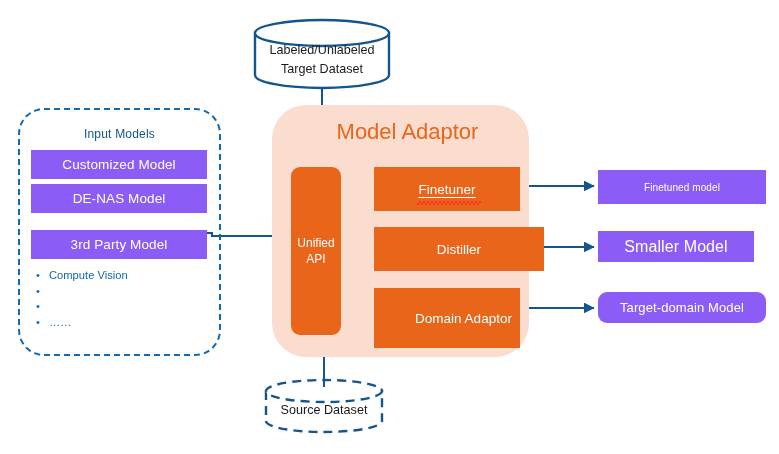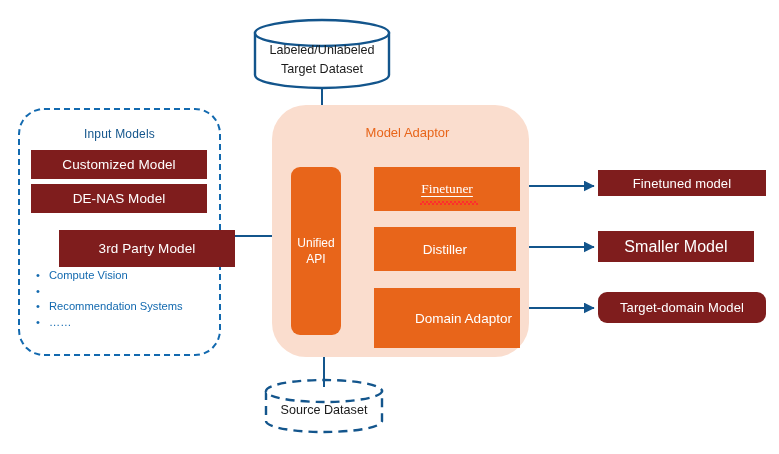--- a/index.html
+++ b/index.html
@@ -14,72 +14,71 @@
   #input-models-panel{
     left:18px;top:108px;width:203px;height:248px;
     border:2.5px dashed #1269AF;border-radius:26px;background:transparent;
   }
   #input-models-title{
     left:18px;top:122px;width:203px;height:24px;
     display:flex;align-items:center;justify-content:center;
     color:#13558C;font-size:12px;letter-spacing:.2px;
   }
   .blue-box{
-    background:#7f1d1d;color:#ffffff;
+    background:#8b5cf6;color:#ffffff;
     display:flex;align-items:center;justify-content:center;
     font-size:13.5px;letter-spacing:.1px;
   }
   #box-customized-model{left:31px;top:150px;width:176px;height:29px;}
   #box-denas-model{left:31px;top:184px;width:176px;height:29px;}
-  #box-3rd-party-model{left:31px;top:230px;width:176px;height:37px;margin-left:28px;}
+  #box-3rd-party-model{left:31px;top:230px;width:176px;height:29px;}
 
   #input-bullets{
     left:36px;top:268px;width:185px;height:78px;
     color:#1269AF;font-size:11.2px;line-height:15.5px;
   }
   #input-bullets .bl{display:flex;align-items:flex-start;}
   #input-bullets .bullet{width:13px;flex:none;text-align:left;}
 
   
   #model-adaptor-panel{
     left:272px;top:105px;width:257px;height:252px;
     background:#FADDCE;border-radius:34px;
   }
   #model-adaptor-title{
     left:272px;top:118px;width:257px;height:28px;
     display:flex;align-items:center;justify-content:center;
-    color:#E8651A;font-size:13px;padding-left:14px;
+    color:#E8651A;font-size:22px;padding-left:14px;
   }
   .orange-box{
     background:#E8651A;color:#ffffff;
     display:flex;align-items:center;justify-content:center;
     font-size:13.5px;
   }
   #box-unified-api{
     left:291px;top:167px;width:50px;height:168px;border-radius:9px;
     flex-direction:column;line-height:16px;font-size:12px;
   }
   #box-finetuner{left:374px;top:167px;width:146px;height:44px;}
-  #box-distiller{left:374px;top:227px;width:142px;height:44px;text-align:center;}
+  #box-distiller{left:374px;top:227px;width:170px;height:44px;text-align:center;}
   #box-domain-adaptor{left:374px;top:288px;width:146px;height:60px;padding-left:33px;}
   #box-finetuner .lbl{
     text-decoration:underline;text-underline-offset:3px;
     position:relative;
-    font-family:Liberation Serif, serif;
   }
   #box-finetuner .lbl::after{
     content:"";position:absolute;left:-1px;right:-5px;bottom:-8px;height:4px;
     background-image:
       radial-gradient(circle at 1px 3px,#ff2d2d 1.1px,transparent 1.3px),
       radial-gradient(circle at 3px 1px,#ff2d2d 1.1px,transparent 1.3px);
     background-size:4px 4px;background-position:0 0,0 0;
   }
 
   
-  #box-finetuned-model{left:598px;top:170px;width:168px;height:26px;font-size:13px;}
+  #box-finetuned-model{left:598px;top:170px;width:168px;height:34px;font-size:10px;}
   #box-smaller-model{left:598px;top:231px;width:156px;height:31px;font-size:16px;}
   #box-target-domain-model{left:598px;top:292px;width:168px;height:31px;font-size:13px;border-radius:9px;}
 
   
   #vector-layer{left:0;top:0;width:779px;height:454px;pointer-events:none;}
 
   .cyl-text{
     font-family:"Liberation Sans","DejaVu Sans",sans-serif;
     font-size:12.6px;fill:#1a1a1a;text-anchor:middle;
   }
@@ -136,21 +135,20 @@
 <div class="abs" id="input-bullets">
   <div class="bl">
     <span class="bullet">•</span>
     <span>Compute Vision</span>
   </div>
   <div class="bl">
     <span class="bullet">•</span>
   </div>
   <div class="bl">
     <span class="bullet">•</span>
-    <span>Recommendation Systems</span>
   </div>
   <div class="bl">
     <span class="bullet">•</span>
     <span>……</span>
   </div>
 </div>
 
 <div class="abs" id="model-adaptor-panel"></div>
 <div class="abs" id="model-adaptor-title">Model Adaptor</div>
 

